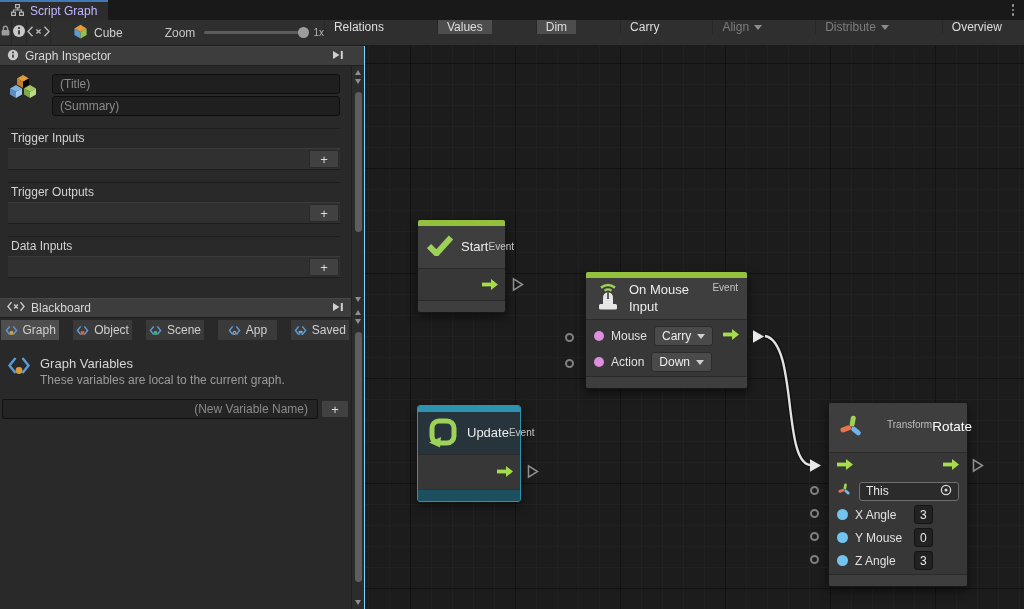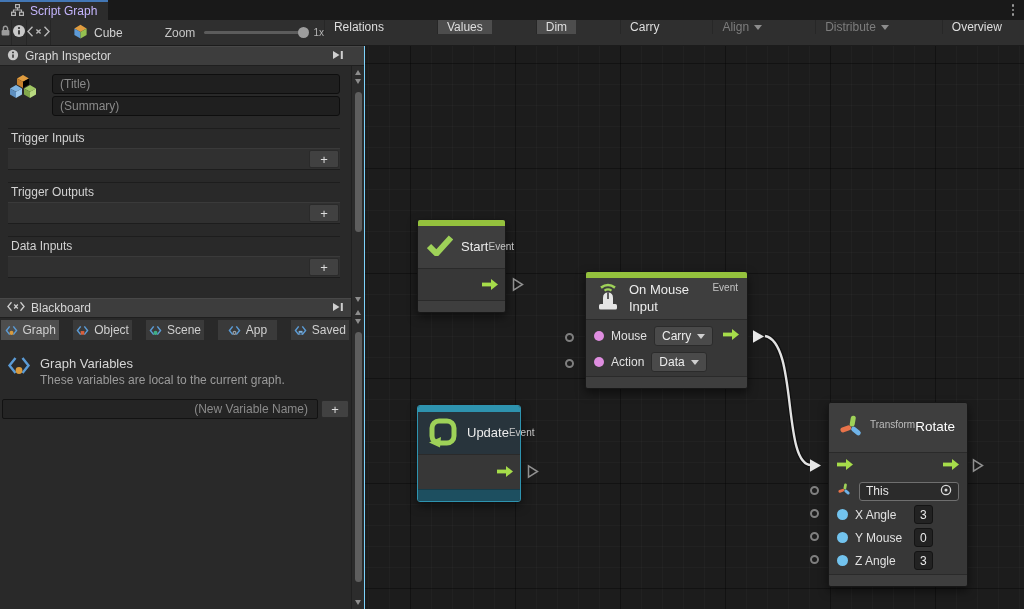--- a/index.html
+++ b/index.html
@@ -99,21 +99,21 @@
   .dot.blue { width:11px; height:11px; background:#72c3ee; }
   .dropdown { display:flex; align-items:center; gap:6px; background:#4a4a4a; border:1px solid #2b2b2b;
               border-radius:3px; padding:1px 7px; color:#ececec; height:20px; }
   .valbox { min-width:14px; background:#222; border:1px solid #141414; border-radius:3px;
             padding:0 5px; height:19px; display:flex; align-items:center; justify-content:center; color:#eaeaea; }
   .thisfield { flex:1; display:flex; align-items:center; gap:6px; background:#2b2b2b; border:1px solid #6f6f6f;
                border-radius:3px; height:19px; padding:0 6px; color:#e6e6e6; }
   .hollow { position:absolute; width:9px; height:9px; border:2px solid #7f7f7f; border-radius:50%; }
   .port-tri { position:absolute; }
   .lblw { width:52px; }
-  .rot-head { gap:5px; }
+  .rot-head { gap:22px; }
   .rot-cat { font-size:10px; color:#bdbdbd; }
   .rot-title { font-size:13.5px; color:#ffffff; }
   
   .node.update { border-color:#2e93af; }
   .node.update .topbar { background:#2e93af; }
   .node.update .nhead { background:#28343c; }
   .node.update .nfoot { background:#1d4f60; border-top-color:#163c49; }
 </style>
 </head>
 <body>
@@ -492,21 +492,21 @@
               <svg width="16" height="11" viewBox="0 0 16 11">
                   <rect x="0" y="3.6" width="9" height="3.8" fill="#a6dd4a"></rect>
                   <polygon points="9,0 16,5.5 9,11" fill="#a6dd4a"></polygon>
                 </svg>
             </span>
           </div>
           <div class="prow" style="height:26px">
             <span class="dot pink"></span>
             <span>Action</span>
             <span class="dropdown">
-              <span>Data</span>
+              <span>Down</span>
               <span class="caret" style="border-top-color:#cfcfcf"></span>
             </span>
           </div>
         </div>
         <div class="nfoot"></div>
       </div>
       <span class="hollow" style="left:200px;top:287px"></span>
       <span class="hollow" style="left:200px;top:313px"></span>
       <span class="port-tri" style="left:387px;top:283px">
         <svg width="13" height="15" viewBox="0 0 13 15">

